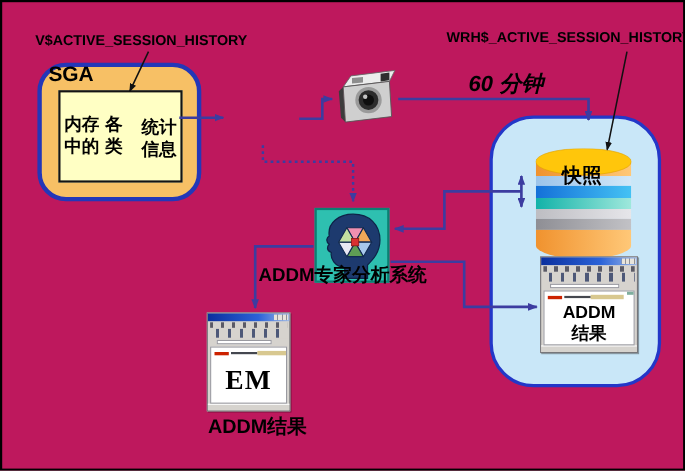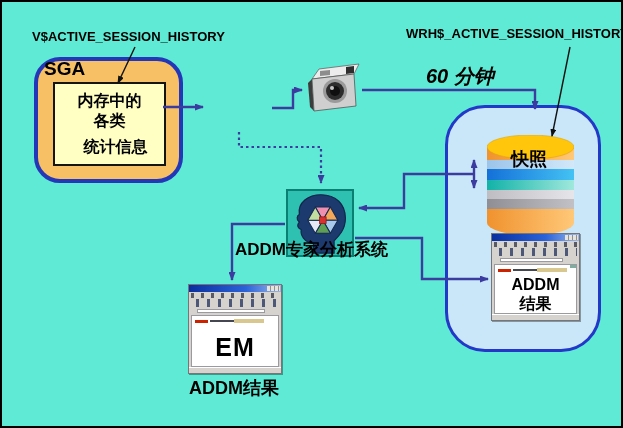--- a/index.html
+++ b/index.html
@@ -1,33 +1,33 @@
 <!DOCTYPE html>
 <html><head>
 <meta charset="utf-8">
 <style>
   html,body{margin:0;padding:0;background:#fff;}
   .canvas{
     position:relative;width:623px;height:428px;box-sizing:border-box;
-    background:#5eead4;border:2px solid #000;overflow:hidden;
+    background:#be185d;border:2px solid #000;overflow:hidden;
     font-family:"Liberation Sans",sans-serif;color:#000;
   }
   .abs{position:absolute;}
   .lbl{position:absolute;font-weight:bold;white-space:nowrap;z-index:12;}
 
   
   #v-ash{left:30px;top:27px;font-size:13px;}
   #wrh-ash{left:404px;top:24px;font-size:13px;}
 
   
   .sga{left:32px;top:55px;width:141px;height:118px;background:#f7c065;
        border:4px solid #2337b8;border-radius:26px;z-index:2;}
   #sga-title{left:42px;top:56px;font-size:19px;z-index:5;}
   .memo{left:51px;top:80px;width:109px;height:80px;background:#ffffc4;
-        border:2px solid #141414;z-index:4;display:flex;flex-direction:column;
+        border:2px solid #141414;z-index:4;display:flex;flex-direction:row;
         align-items:center;justify-content:center;text-align:center;
         font-weight:bold;font-size:16px;line-height:20px;}
   .memo .l3{margin-top:6px;margin-left:12px;}
 
   
   .mmon{left:207px;top:81px;width:63px;height:48px;background:#f6c468;
         border:4px solid #2337b8;border-radius:50%;z-index:2;
         display:flex;align-items:center;justify-content:center;
         font-family:"Liberation Serif",serif;font-weight:bold;font-size:15px;
         letter-spacing:1px;color:#0d0d30;}
@@ -45,21 +45,21 @@
   #awr-label{left:443px;top:318px;width:150px;text-align:center;font-size:19px;}
 
   
   .addm-icon{left:284px;top:187px;width:68px;height:68px;background:#2ec0b0;
         border:2px solid #0b7f72;box-sizing:border-box;z-index:3;}
   #addm-label{left:233px;top:236px;font-size:17px;}
 
   
   .browser{background:#d6d3ce;border:1px solid #76767a;box-shadow:1px 1px 0 rgba(0,0,0,.35);
         display:flex;flex-direction:column;z-index:3;box-sizing:border-box;}
-  .em-browser{left:186px;top:282px;width:94px;height:90px;}
+  .em-browser{left:186px;top:282px;width:76px;height:90px;font-family:Liberation Serif, serif;}
   .awr-browser{left:489px;top:231px;width:89px;height:88px;}
   .b-title{height:7px;background:linear-gradient(90deg,#0a2f9e 0%,#2b63d8 62%,#9cb8e8 100%);position:relative;flex:none;}
   .b-btns{position:absolute;right:1px;top:1px;width:13px;height:5px;
         background:repeating-linear-gradient(90deg,#e7e4dc 0 3px,#8f8f94 3px 4px);}
   .b-menu{height:5px;margin:1px 2px 0;flex:none;
         background:repeating-linear-gradient(90deg,#5a5a66 0 3px,#d6d3ce 3px 10px);}
   .b-tool{height:8px;margin:1px 2px 0;flex:none;
         background:repeating-linear-gradient(90deg,#d6d3ce 0 5px,#4d5878 5px 8px,#d6d3ce 8px 11px);}
   .b-addr{height:6px;margin:1px 2px;flex:none;background:#d6d3ce;position:relative;}
   .b-addr::after{content:"";position:absolute;left:6px;right:14px;top:1px;bottom:1px;

